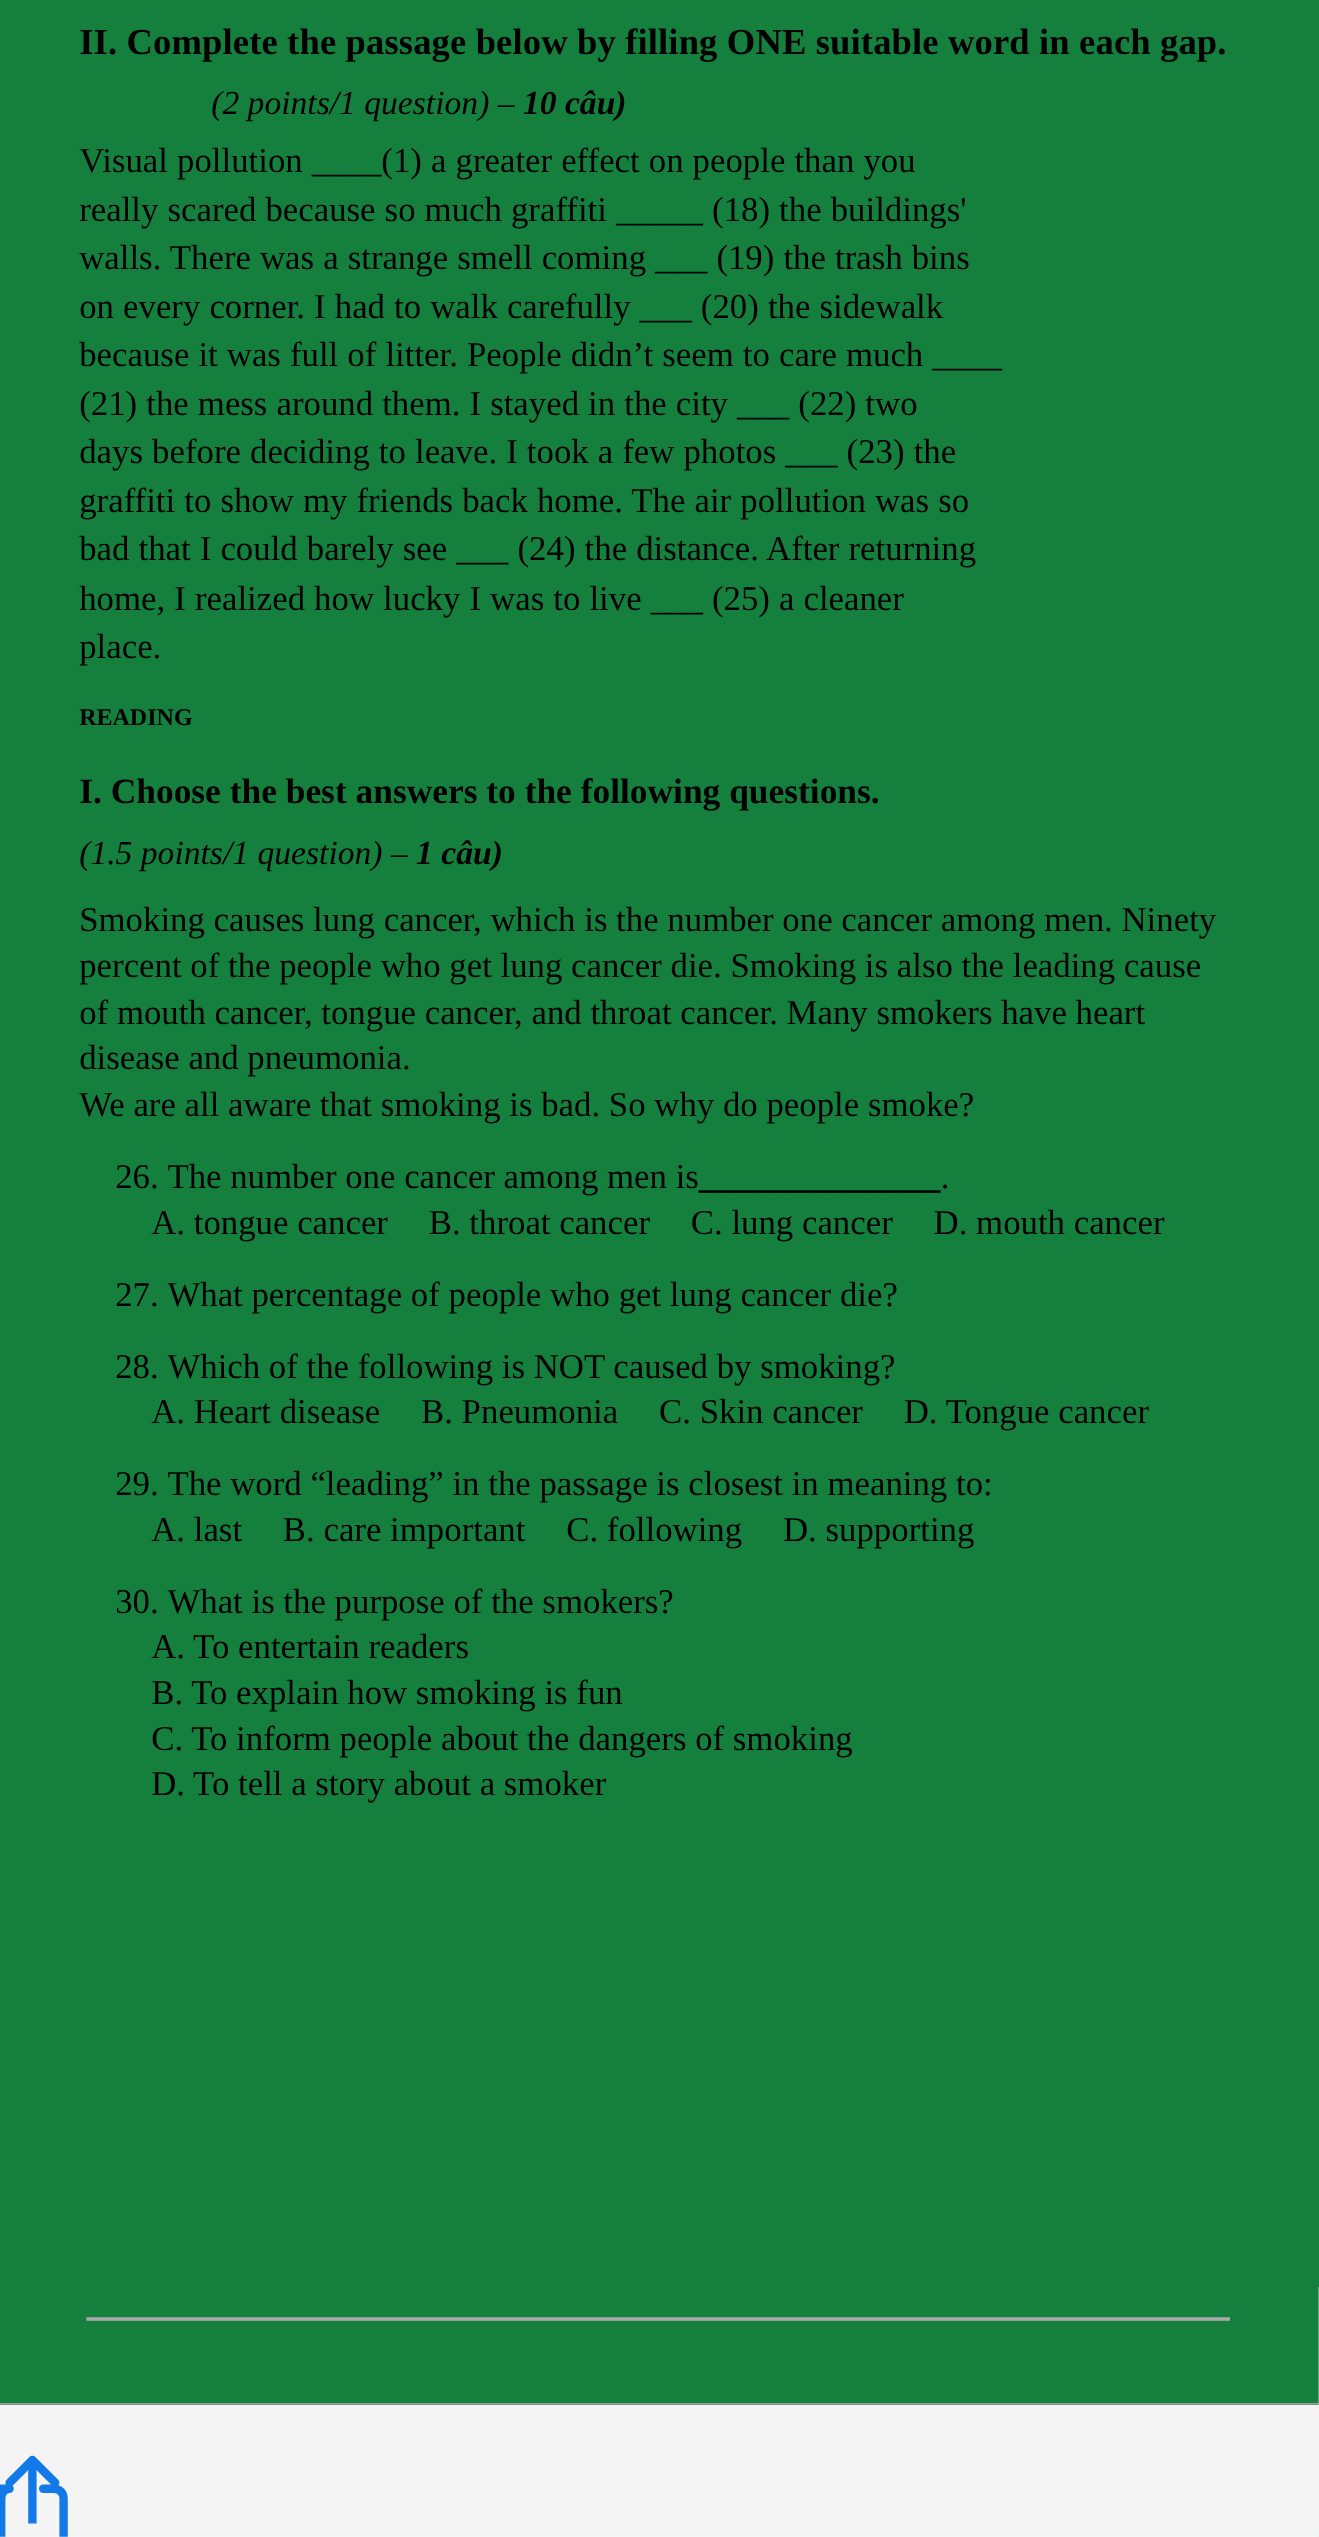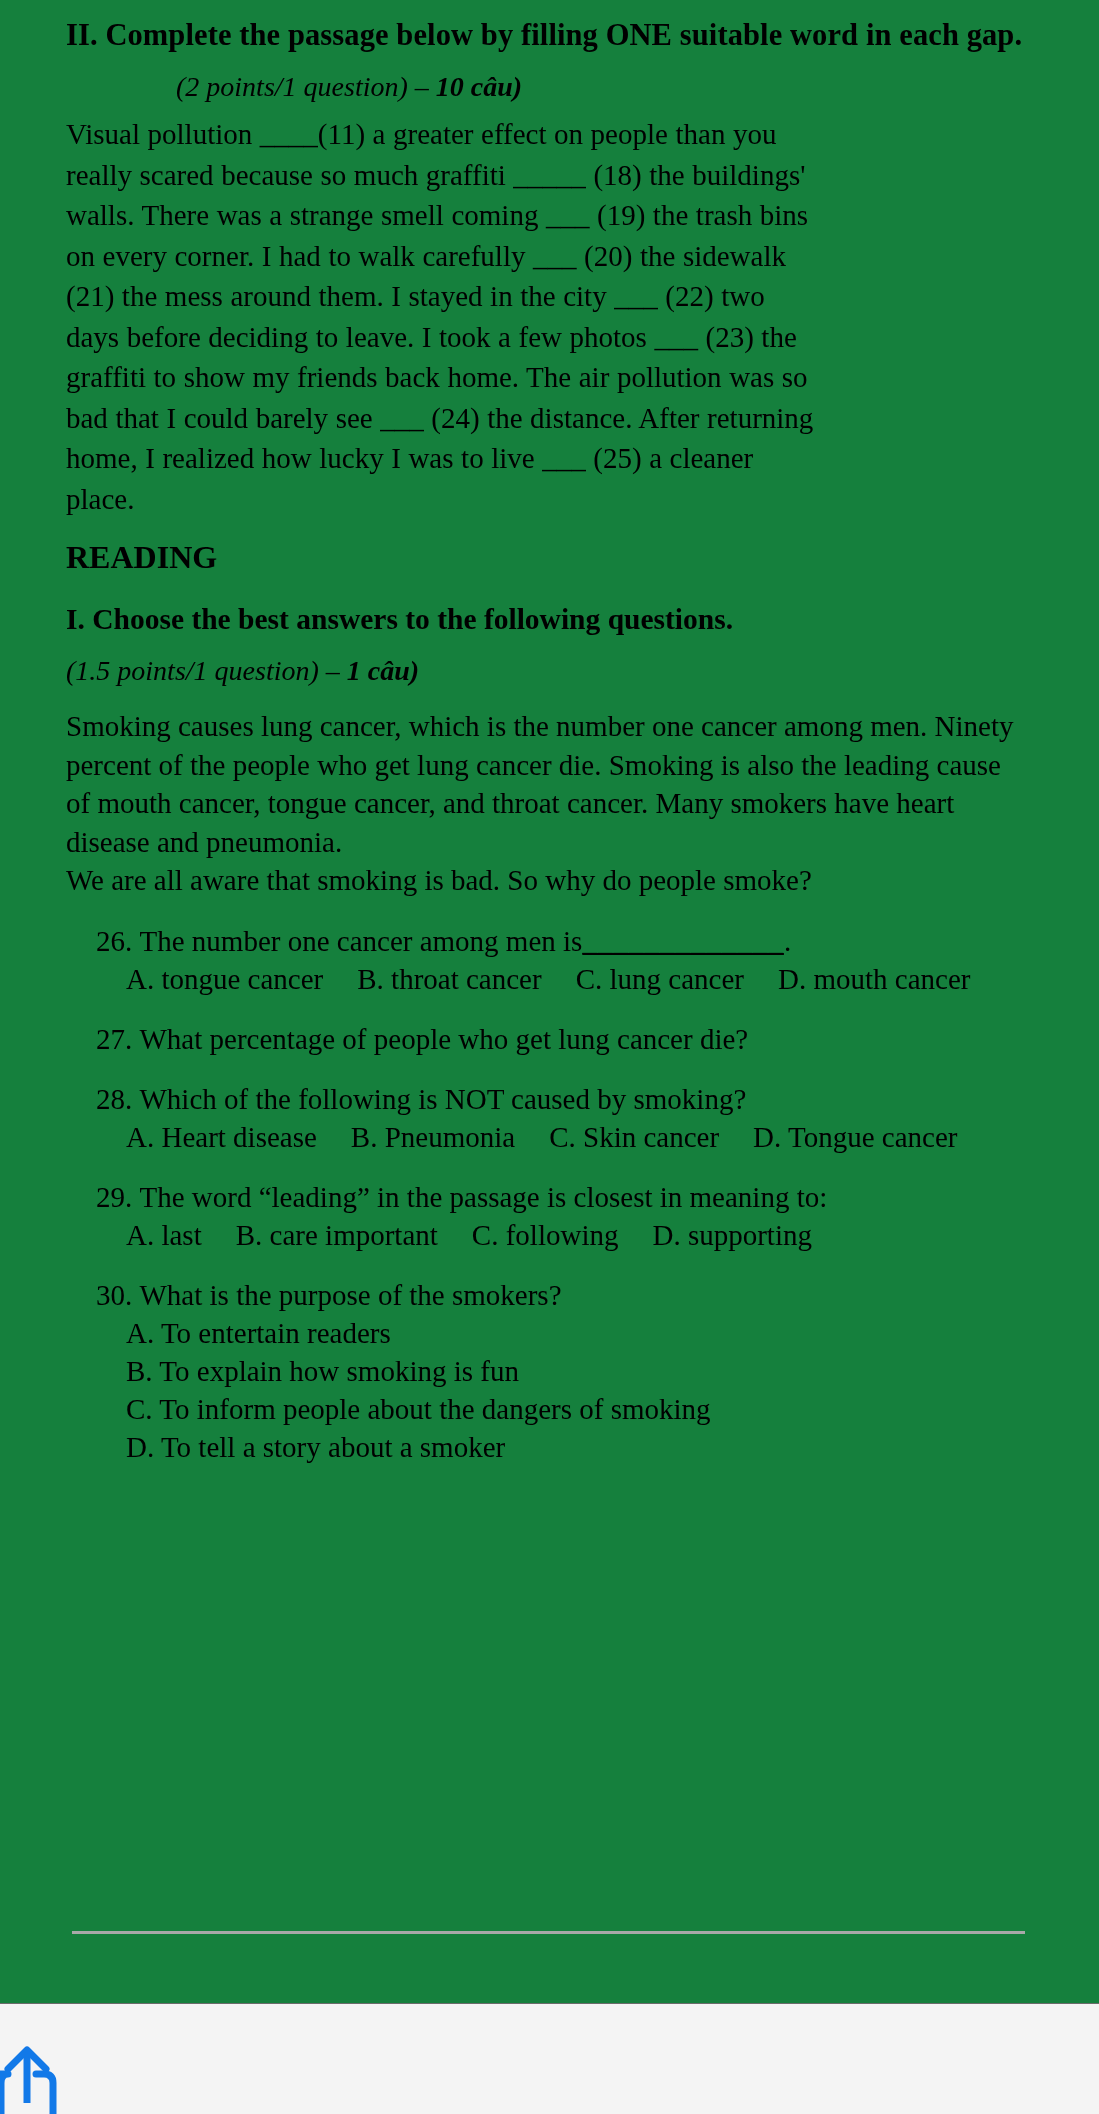--- a/index.html
+++ b/index.html
@@ -46,21 +46,21 @@
   .passage {
     font-size: 29px;
     line-height: 40.5px;
     margin: 6px 0 0 0;
     text-align: left;
     word-spacing: 0.3px;
   }
 
   .section-title {
     font-weight: bold;
-    font-size: 32px;
+    font-size: 20px;
     line-height: 40px;
     margin: 18px 0 0 0;
   }
 
   .instruction {
     font-weight: bold;
     font-size: 29.5px;
     line-height: 40px;
     margin: 22px 0 0 0;
   }
@@ -138,24 +138,25 @@
 </head>
 <body>
 
 <div id="doc">
 
   <div class="bold-head">II. Complete the passage below by filling ONE suitable word in each gap.</div>
 
   <div class="points"><span>(2 points/1 question) – </span><b>10 câu)</b></div>
 
   <div class="passage">
-    <div>Visual pollution ____(11) a greater effect on people than you</div>
+    <div>Visual pollution ____(1) a greater effect on people than you</div>
     <div>really scared because so much graffiti _____ (18) the buildings'</div>
     <div>walls. There was a strange smell coming ___ (19) the trash bins</div>
     <div>on every corner. I had to walk carefully ___ (20) the sidewalk</div>
+    <div>because it was full of litter. People didn’t seem to care much ____</div>
     <div>(21) the mess around them. I stayed in the city ___ (22) two</div>
     <div>days before deciding to leave. I took a few photos ___ (23) the</div>
     <div>graffiti to show my friends back home. The air pollution was so</div>
     <div>bad that I could barely see ___ (24) the distance. After returning</div>
     <div>home, I realized how lucky I was to live ___ (25) a cleaner</div>
     <div>place.</div>
   </div>
 
   <div class="section-title">READING</div>
 

